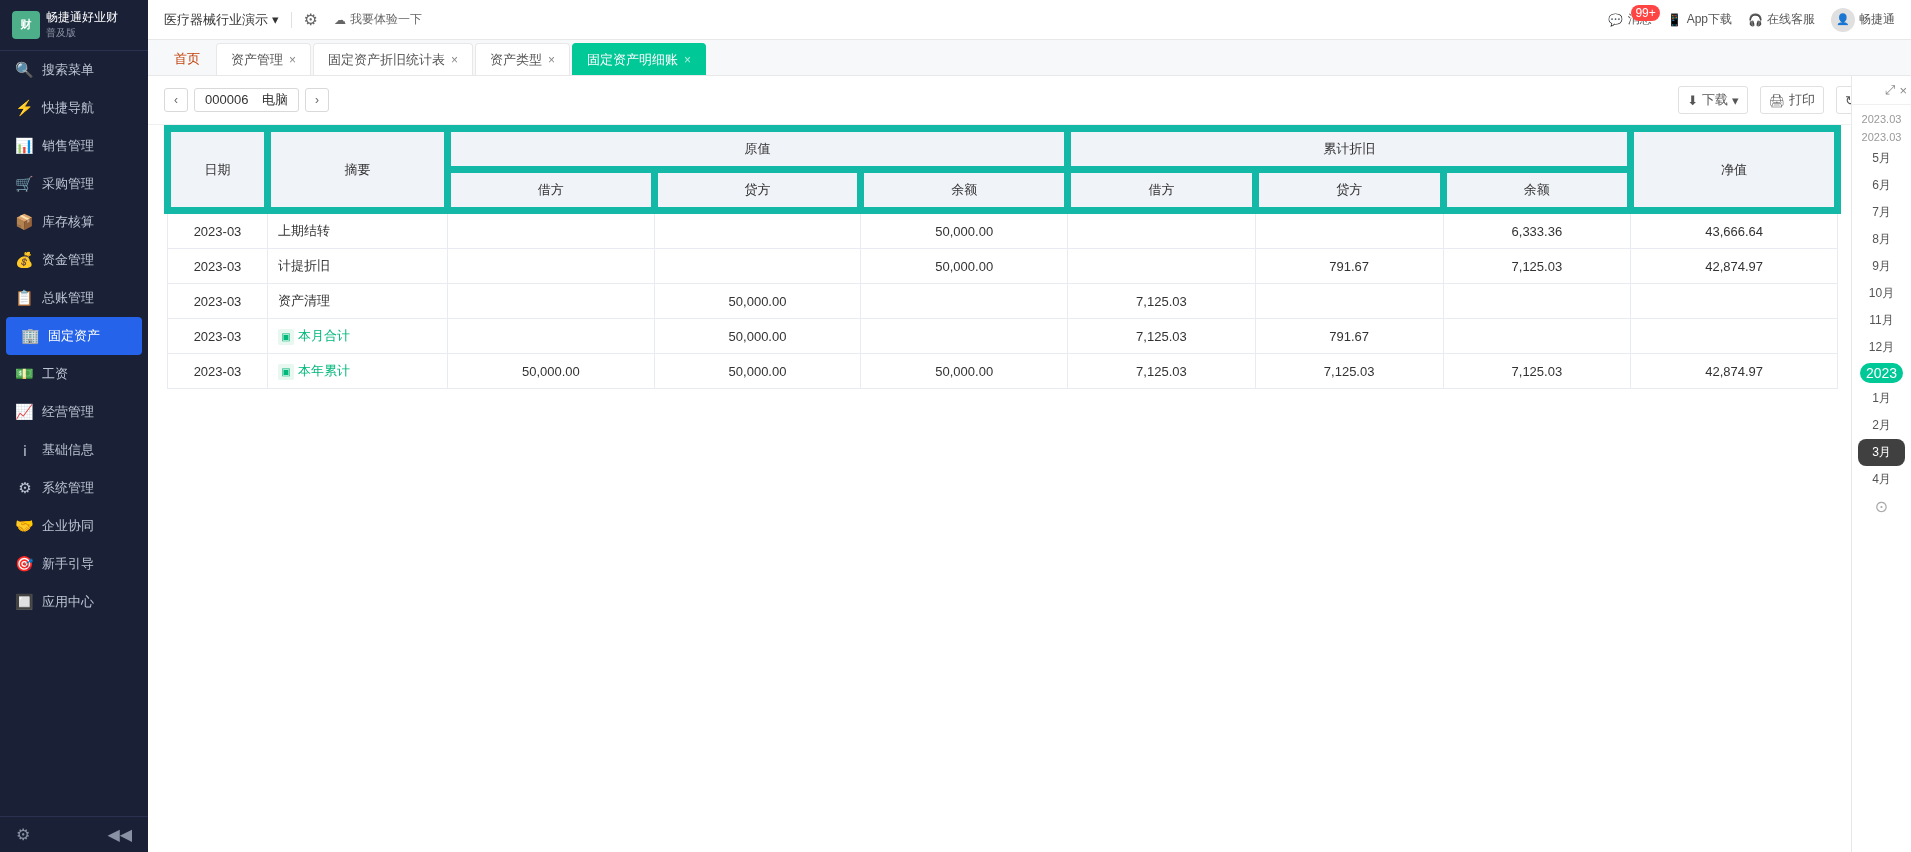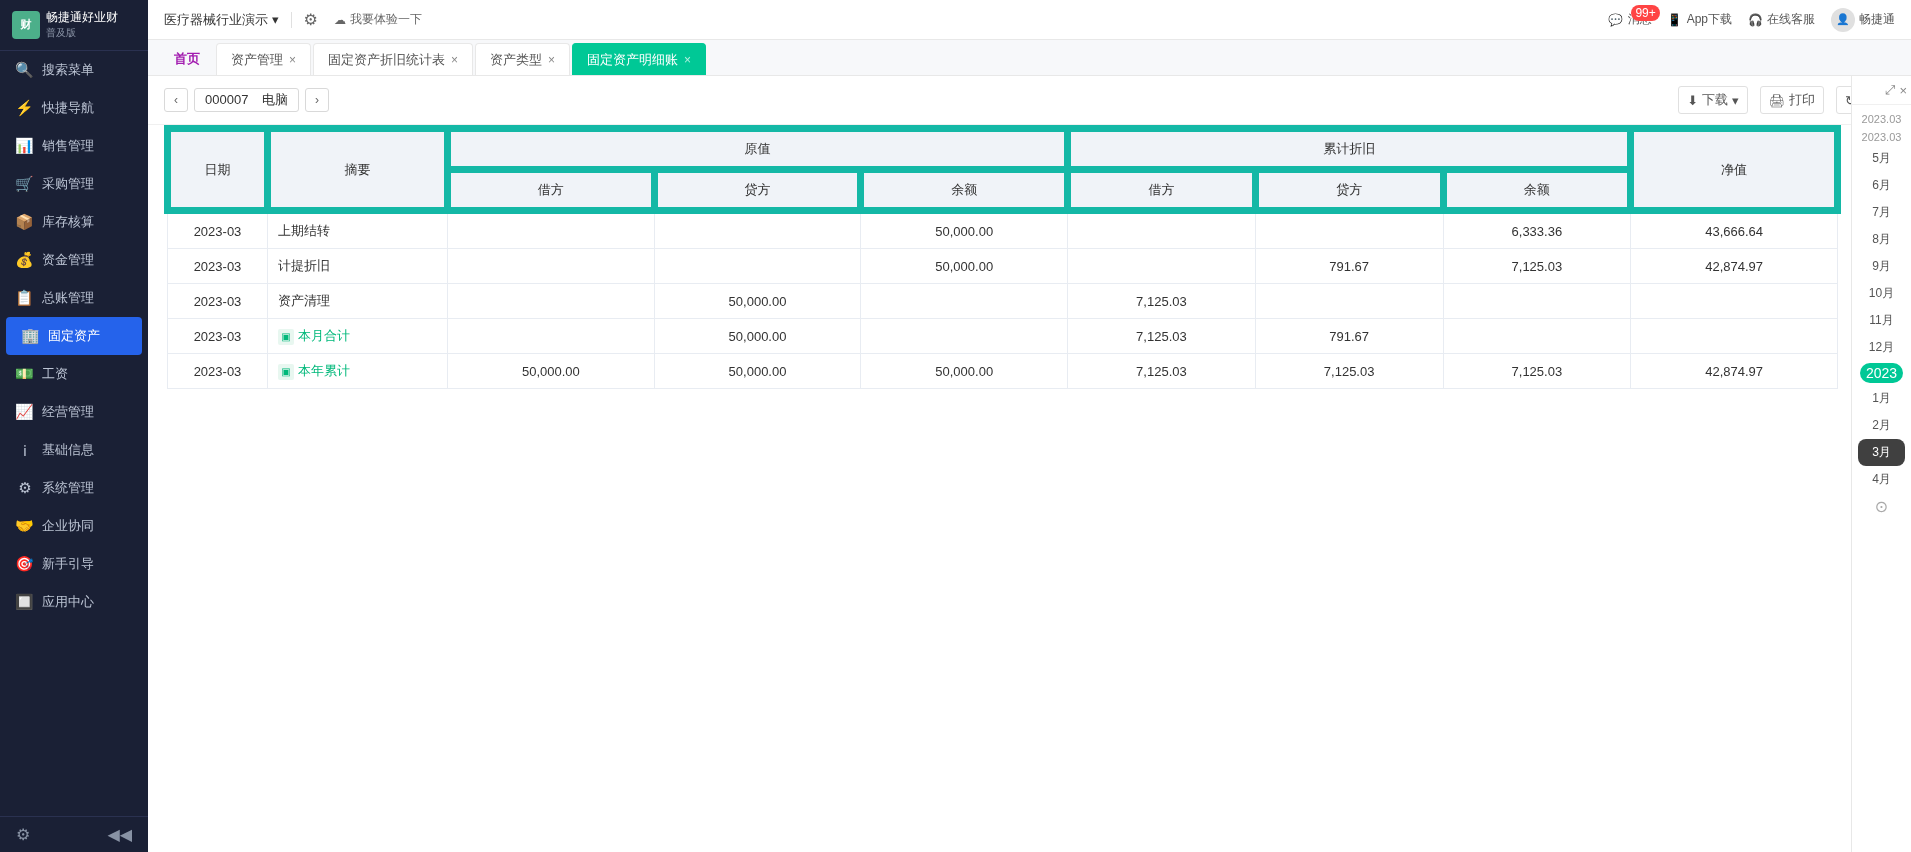--- a/index.html
+++ b/index.html
@@ -114,21 +114,21 @@
       display: flex; align-items: center; gap: 6px;
       background: #fff;
       border: 1px solid #e8e8e8;
       border-bottom: none;
       border-radius: 4px 4px 0 0;
       font-size: 13px; color: #555;
       cursor: pointer;
     }
     .tab.active { background: #00c896; color: #fff; border-color: #00c896; }
     .tab .tab-close { font-size: 12px; opacity: 0.7; }
-    .tab.plain { background: transparent; border: none; color: #a21caf; font-weight: bold; }
+    .tab.plain { background: transparent; border: none; color: #c2410c; }
 
     
     .content {
       flex: 1;
       background: #fff;
       display: flex;
       flex-direction: column;
       overflow: hidden;
       position: relative;
     }
@@ -379,21 +379,21 @@
         <span class="tab-close">×</span>
       </div>
     </div>
 
   <div class="content">
 
     <div class="detail-header">
       <div class="asset-nav">
         <button class="nav-btn">‹</button>
         <div class="asset-id-badge">
-          <span>000007</span>
+          <span>000006</span>
           <span style="margin-left:10px;">电脑</span>
         </div>
         <button class="nav-btn">›</button>
       </div>
       <div class="detail-actions">
         <button class="action-btn">
           <span>⬇</span>
           <span>下载</span>
           <span>▾</span>
         </button>

